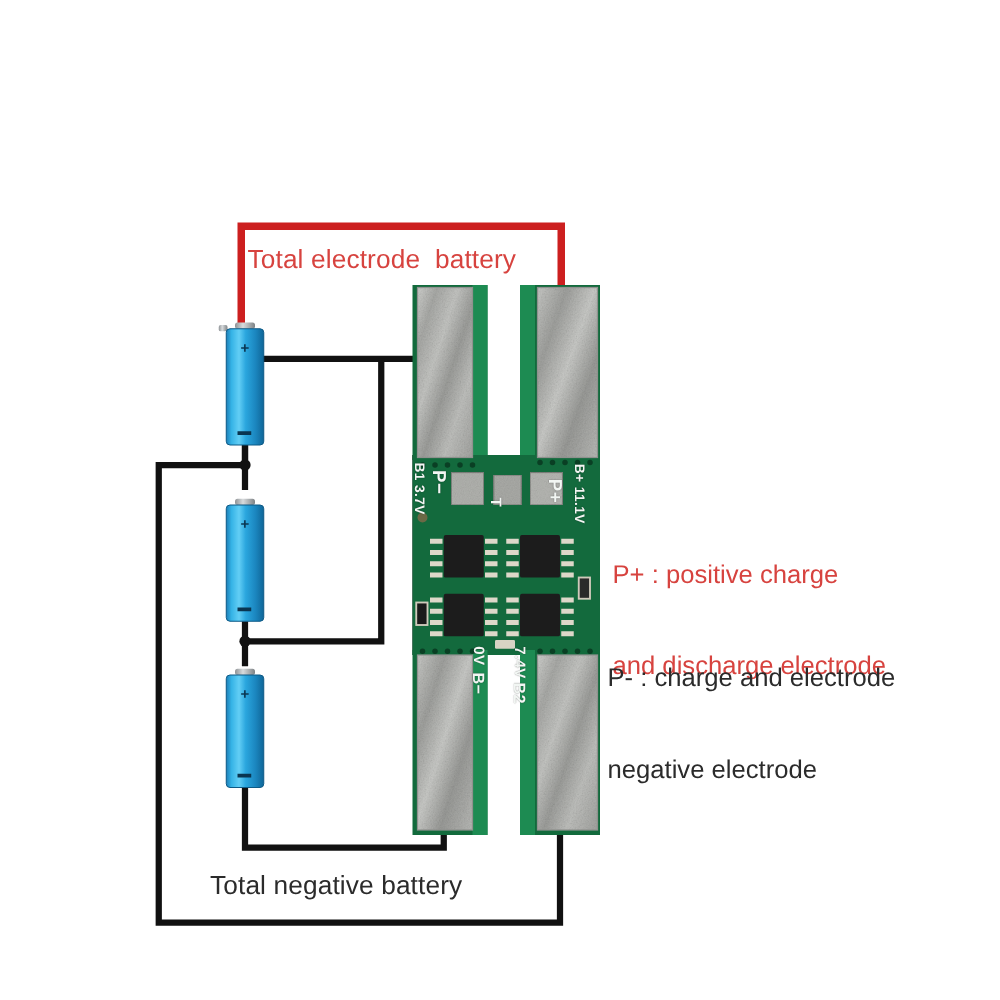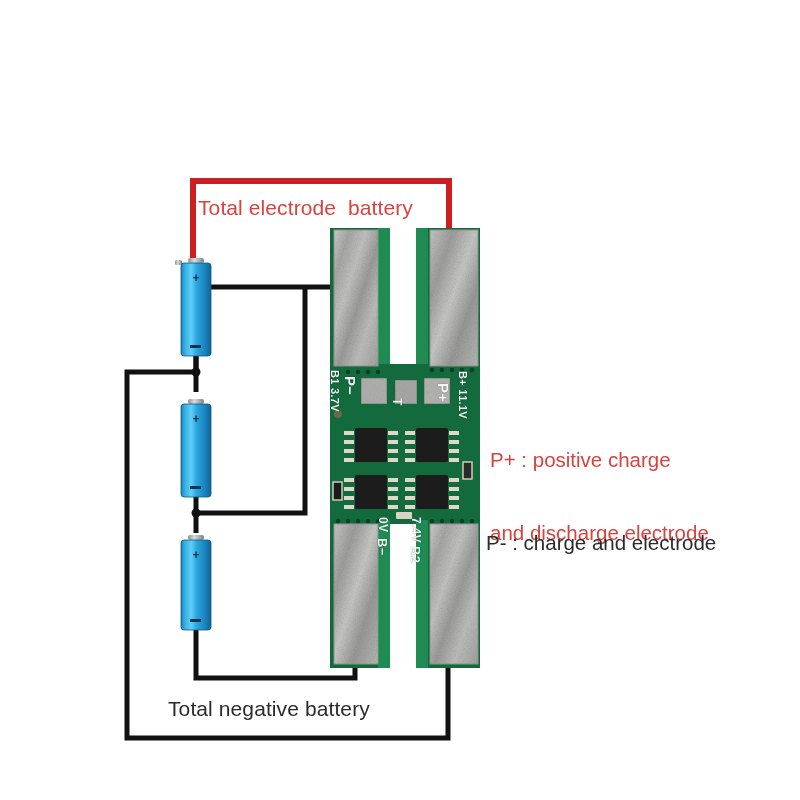--- a/index.html
+++ b/index.html
@@ -322,15 +322,16 @@
 
   <div class="txt txt-red" id="label-pplus">
     <div>P+ : positive charge</div>
     <div>and discharge electrode</div>
   </div>
 
   <div class="txt txt-black" id="label-total-negative">Total negative battery</div>
 
   <div class="txt txt-black" id="label-pminus">
     <div>P- : charge and electrode</div>
+    <div>negative electrode</div>
   </div>
 
 </div>
 
 </body></html>

